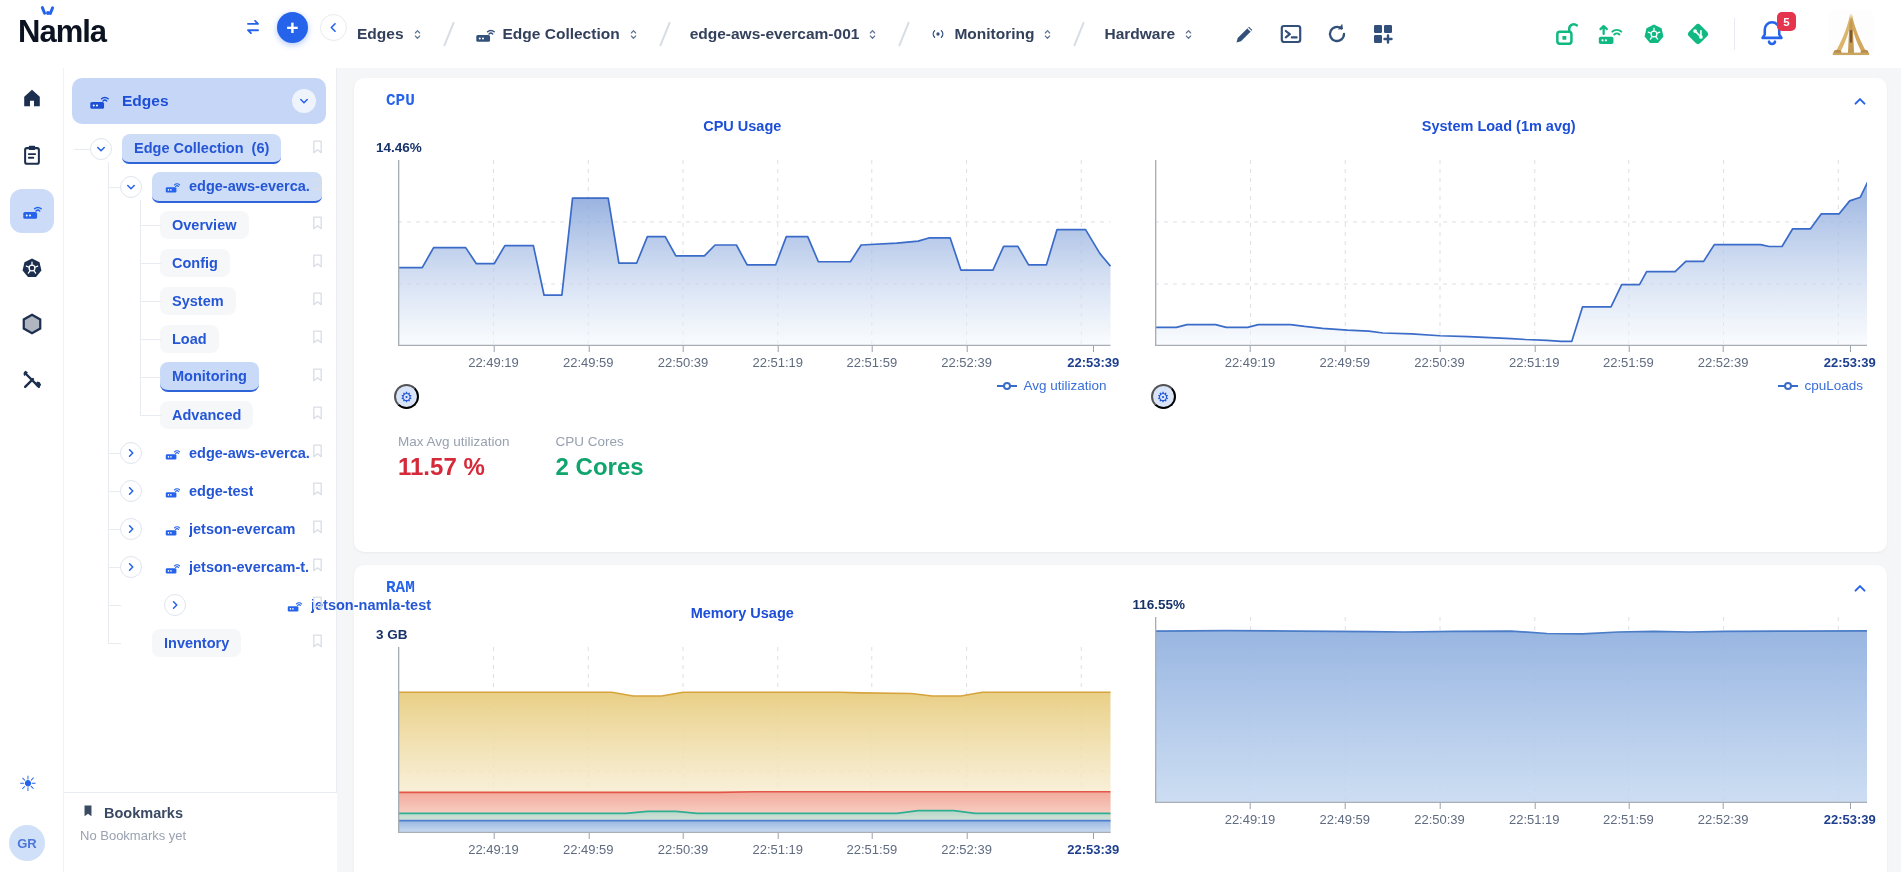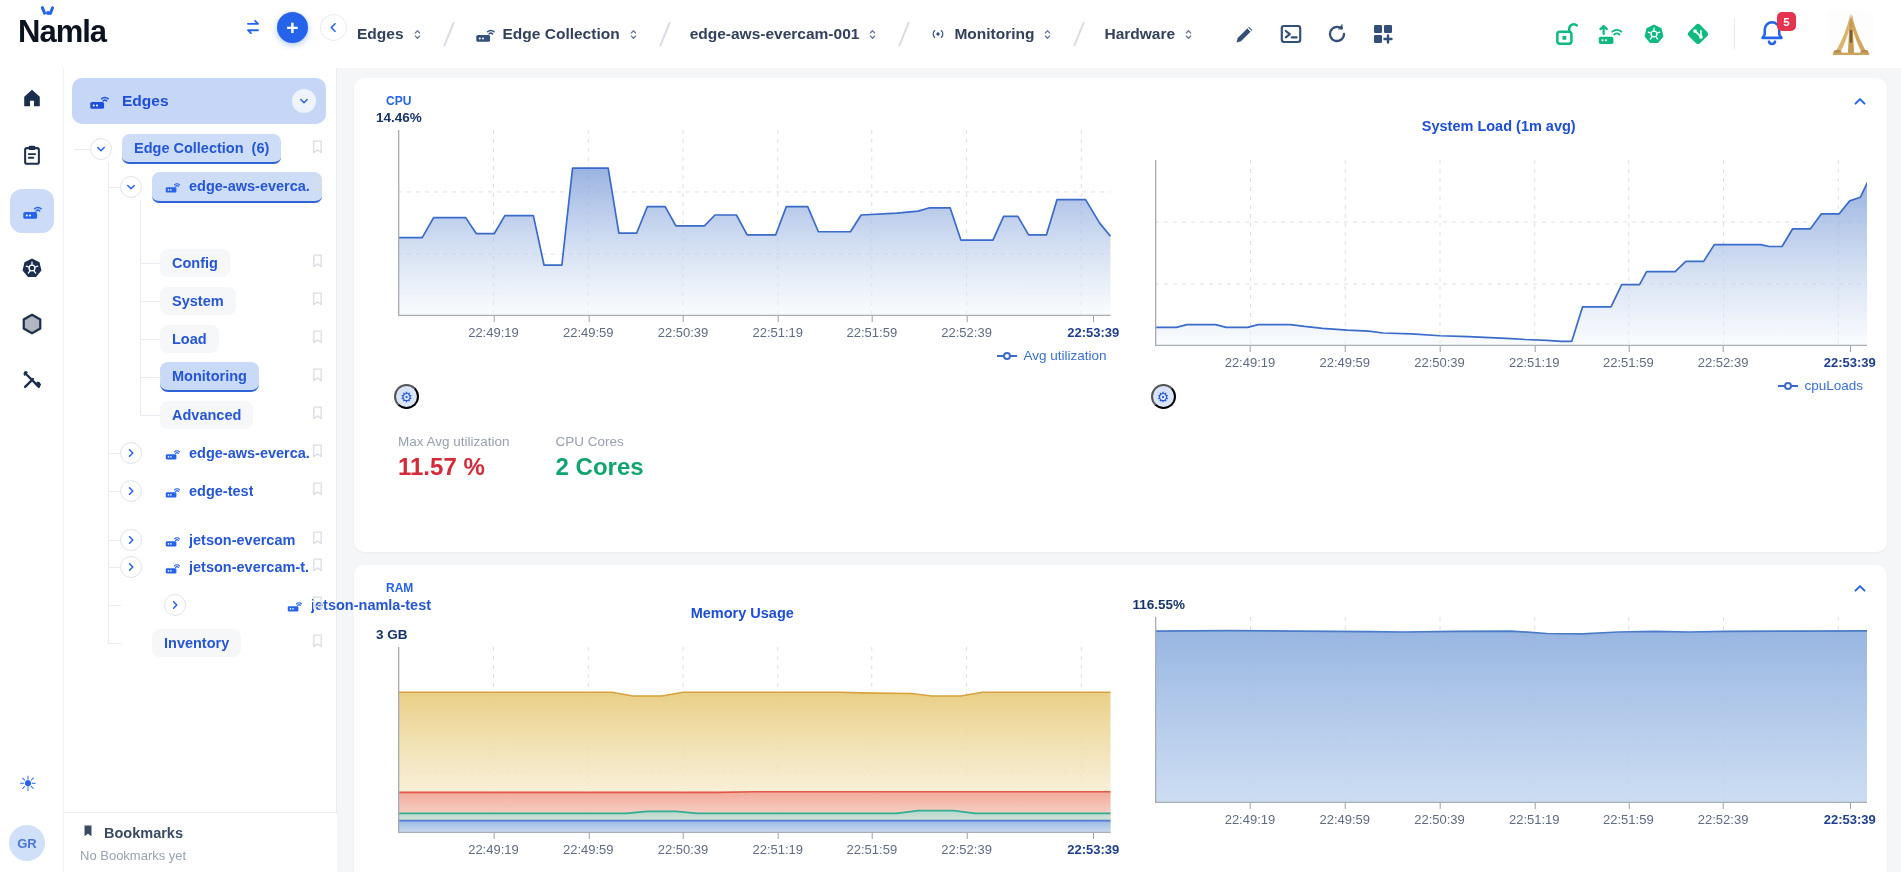--- a/index.html
+++ b/index.html
@@ -57,32 +57,32 @@
   .tree-row .stub { position:absolute; height:1px; background:#e8ebef; top:50%; }
   .expander { width:22px; height:22px; border-radius:50%; background:#fff; border:1px solid #dfe5ee; color:#2563eb; display:flex; align-items:center; justify-content:center; cursor:pointer; flex-shrink:0; z-index:2; }
   .tree-pill { display:flex; align-items:center; gap:8px; padding:6px 12px; border-radius:8px; cursor:pointer; max-width:170px; }
   .tree-pill .t-icon { color:#2563eb; display:flex; flex-shrink:0; }
   .tree-pill .t-label { font-size:14.5px; font-weight:700; color:#2456d6; white-space:nowrap; overflow:hidden; }
   .tree-pill.sel { background:#cdddf8; border-bottom:2.5px solid #2f64d9; border-radius:8px 8px 7px 7px; }
   .tree-pill.soft { background:#f6f7f8; }
   .tree-pill.activeTab { background:#c9daf8; border-bottom:2.5px solid #2f64d9; }
   .bm-icon { position:absolute; right:11px; top:50%; transform:translateY(-50%); color:#d9dee6; cursor:pointer; }
 
-  .panel-footer { position:absolute; left:0; bottom:0; width:273px; height:60px; border-top:1px solid #e9ecf1; background:#fff; }
+  .panel-footer { position:absolute; left:0; bottom:0; width:273px; height:80px; border-top:1px solid #e9ecf1; background:#fff; }
   .bm-head { display:flex; align-items:center; gap:8px; padding:10px 14px 0 16px; color:#3a4a63; font-size:14.5px; font-weight:700; cursor:pointer; }
   .bm-head .bm-chev { margin-left:auto; color:#6b7890; display:flex; }
   .bm-empty { padding:6px 16px 0 16px; color:#9aa2b1; font-size:13px; }
 
   
   .main { position:absolute; left:337px; top:68px; right:0; bottom:0; background:#f5f6f8; overflow:hidden; }
   .card { position:absolute; left:17px; width:1533px; background:#fff; border-radius:10px; box-shadow:0 1px 3px rgba(16,24,40,.05); }
   .card-cpu { top:10px; height:474px; }
   .card-ram { top:497px; height:420px; }
   .card-head { display:flex; align-items:center; justify-content:space-between; padding:14px 18px 0 32px; }
-  .card-title { color:#2563eb; font-size:12px; font-weight:700; }
+  .card-title { color:#2563eb; font-size:16px; font-weight:700;font-family:Liberation Mono, monospace; }
   .card-collapse { color:#2563eb; cursor:pointer; display:flex; }
 
   .charts-row { display:flex; padding:0 10px; }
   .chart-block { flex:1; position:relative; padding:0 10px; }
   .chart-title { text-align:center; color:#1d4ed8; font-size:14.5px; font-weight:700; margin-top:8px; height:22px; }
   .ymax-label { font-size:13.5px; font-weight:700; color:#17336b; height:20px; padding-left:2px; }
   .plot { position:relative; height:186px; margin-left:24px; }
   .plot svg { position:absolute; inset:0; width:100%; height:100%; }
   .ticks { position:relative; height:30px; margin-left:24px; }
   .tick { position:absolute; transform:translateX(-50%); padding-top:9px; font-size:13px; color:#5f6b80; white-space:nowrap; }
@@ -370,20 +370,30 @@
               <path d="M14.8 9.6c2-2 5.2-2 7.2 0" stroke="currentColor" stroke-width="1.6" stroke-linecap="round"></path>
               <path d="M16.4 11.9c1.1-1.1 2.9-1.1 4 0" stroke="currentColor" stroke-width="1.6" stroke-linecap="round"></path>
             </svg>
           </span>
           <span class="t-label">edge-aws-everca...</span>
         </span>
         <span class="bm-icon"><svg width="17" height="17" viewBox="0 0 24 24" fill="none" xmlns="http://www.w3.org/2000/svg">
             <path d="M6.8 3.8h10.4V20l-5.2-4-5.2 4z" stroke="currentColor" stroke-width="1.9" stroke-linejoin="round"></path>
           </svg></span>
       </div>
+      <div class="tree-row" style="top: 76px;">
+        <span class="stub" style="left:76px;width:21px"></span>
+        <span style="width:96px;flex-shrink:0"></span>
+        <span class="tree-pill soft">
+          <span class="t-label">Overview</span>
+        </span>
+        <span class="bm-icon"><svg width="17" height="17" viewBox="0 0 24 24" fill="none" xmlns="http://www.w3.org/2000/svg">
+            <path d="M6.8 3.8h10.4V20l-5.2-4-5.2 4z" stroke="currentColor" stroke-width="1.9" stroke-linejoin="round"></path>
+          </svg></span>
+      </div>
       <div class="tree-row" style="top: 114px;">
         <span class="stub" style="left:76px;width:21px"></span>
         <span style="width:96px;flex-shrink:0"></span>
         <span class="tree-pill soft">
           <span class="t-label">Config</span>
         </span>
         <span class="bm-icon"><svg width="17" height="17" viewBox="0 0 24 24" fill="none" xmlns="http://www.w3.org/2000/svg">
             <path d="M6.8 3.8h10.4V20l-5.2-4-5.2 4z" stroke="currentColor" stroke-width="1.9" stroke-linejoin="round"></path>
           </svg></span>
       </div>
@@ -470,21 +480,21 @@
               <path d="M14.8 9.6c2-2 5.2-2 7.2 0" stroke="currentColor" stroke-width="1.6" stroke-linecap="round"></path>
               <path d="M16.4 11.9c1.1-1.1 2.9-1.1 4 0" stroke="currentColor" stroke-width="1.6" stroke-linecap="round"></path>
             </svg>
           </span>
           <span class="t-label">edge-test</span>
         </span>
         <span class="bm-icon"><svg width="17" height="17" viewBox="0 0 24 24" fill="none" xmlns="http://www.w3.org/2000/svg">
             <path d="M6.8 3.8h10.4V20l-5.2-4-5.2 4z" stroke="currentColor" stroke-width="1.9" stroke-linejoin="round"></path>
           </svg></span>
       </div>
-      <div class="tree-row" style="top: 391px;">
+      <div class="tree-row" style="top: 380px;">
         <span class="stub" style="left:44px;width:13px"></span>
         <span style="width:56px;flex-shrink:0"></span>
         <span class="expander">
           <svg width="14" height="14" viewBox="0 0 24 24" fill="none" xmlns="http://www.w3.org/2000/svg">
             <path d="M9.5 6.5 15 12l-5.5 5.5" stroke="currentColor" stroke-width="2.6" stroke-linecap="round" stroke-linejoin="round"></path>
           </svg>
         </span>
         <span style="width:10px"></span>
         <span class="tree-pill">
           <span class="t-icon">
@@ -582,20 +592,21 @@
     <div class="card-head">
       <span class="card-title">CPU</span>
       <span class="card-collapse">
           <svg width="18" height="18" viewBox="0 0 24 24" fill="none" xmlns="http://www.w3.org/2000/svg">
             <path d="M6 15.5 12 9.5l6 6" stroke="currentColor" stroke-width="2.6" stroke-linecap="round" stroke-linejoin="round"></path>
           </svg>
         </span>
     </div>
     <div class="charts-row">
       <div class="chart-block">
+        <div class="chart-title">CPU Usage</div>
         <div class="ymax-label">14.46%</div>
         <div class="plot">
             <svg viewBox="0 0 1000 372" preserveAspectRatio="none">
               <defs>
                 <linearGradient id="g0-0" x1="0" y1="0" x2="0" y2="1">
       <stop offset="0" stop-color="rgba(125,158,216,0.78)"></stop>
                   <stop offset="1" stop-color="rgba(245,249,253,0.55)"></stop>
                 </linearGradient>
               </defs>
               <line x1="0" y1="123.876" x2="1000" y2="123.876" stroke="#dcdfe4" stroke-dasharray="4 5" vector-effect="non-scaling-stroke"></line>

